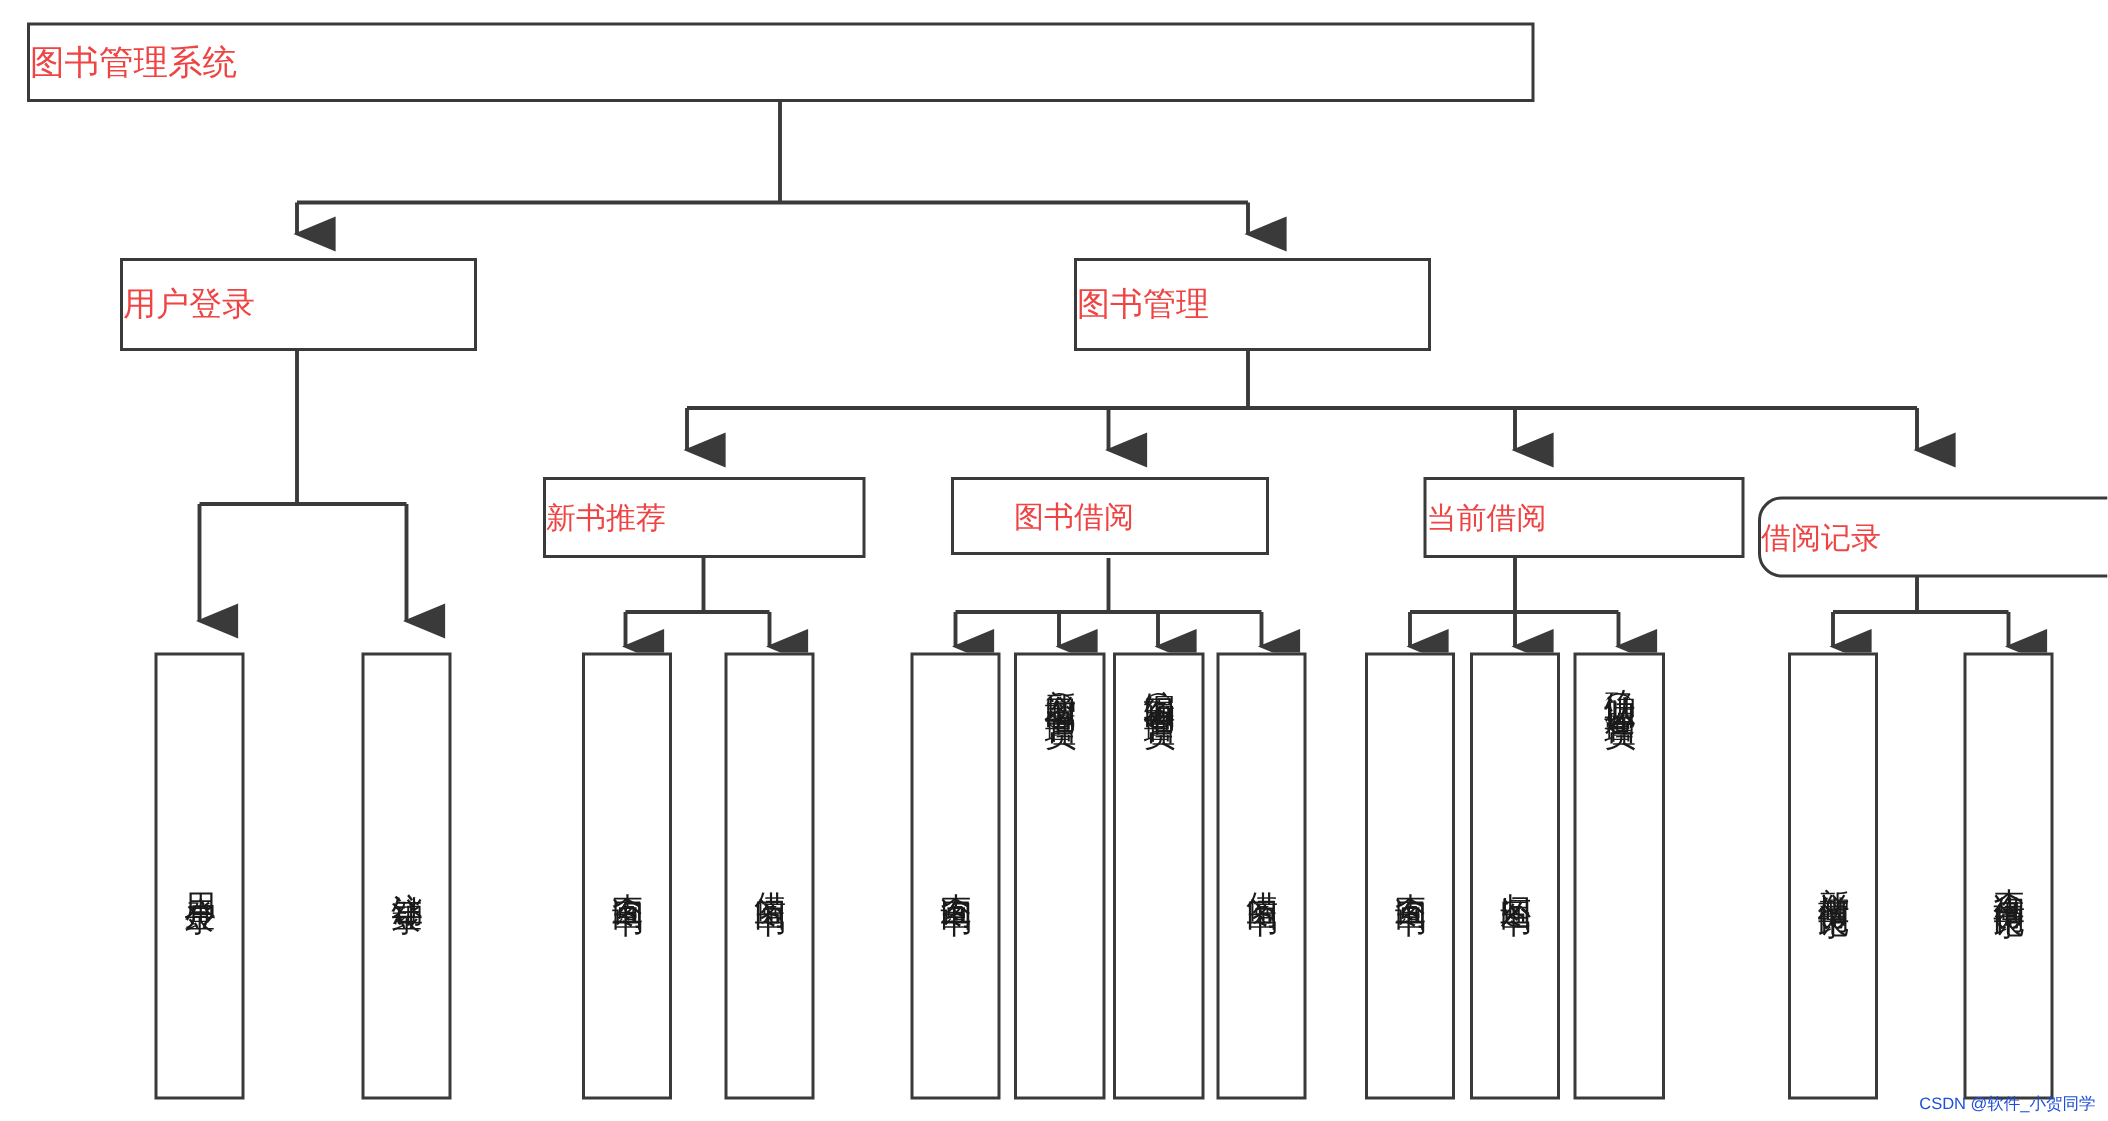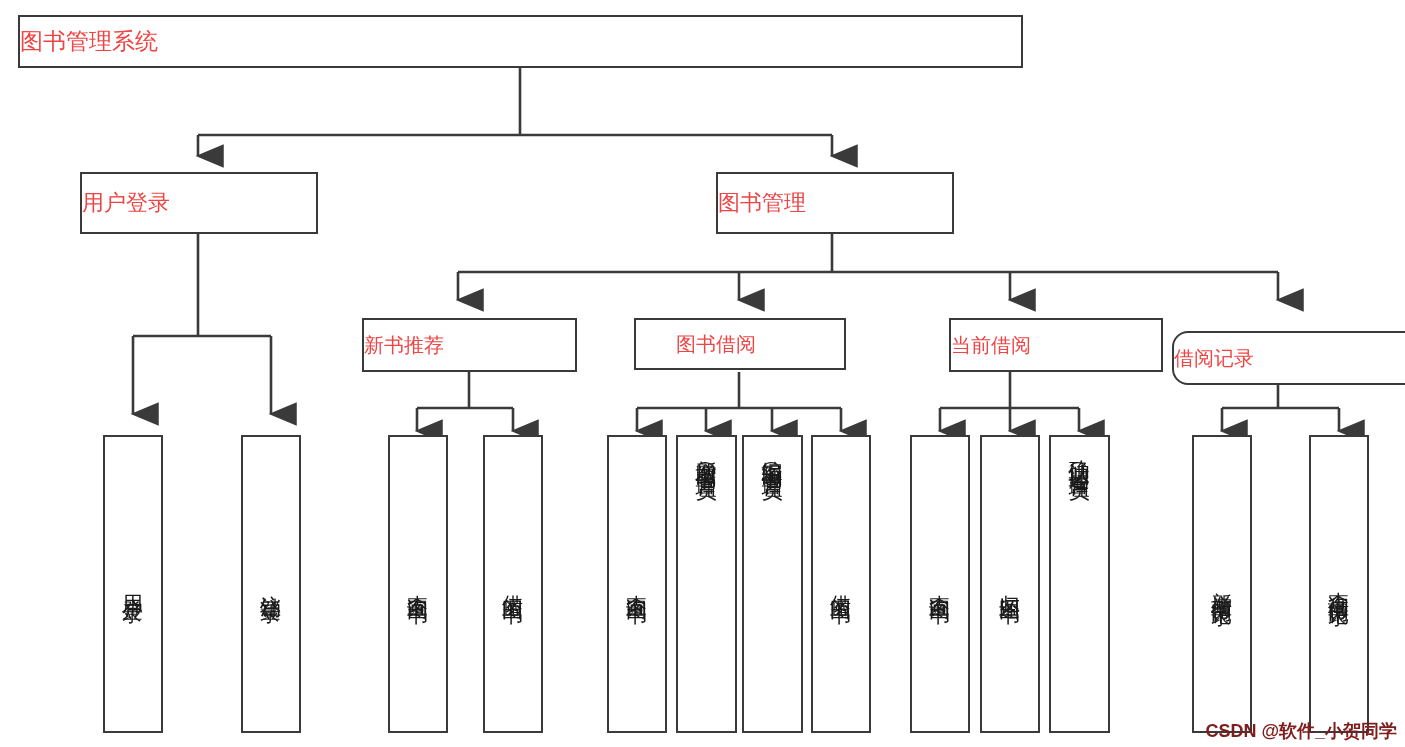--- a/index.html
+++ b/index.html
@@ -65,24 +65,23 @@
     left: 0;
     top: 0;
     width: 1405px;
     height: 747px;
     pointer-events: none;
   }
   .wm {
     position: absolute;
     right: 8px;
     bottom: 4px;
-    font-size: 18px;
-    color: #7f1d1d;
+    font-size: 11px;
+    color: #1d4ed8;
     white-space: nowrap;
-    font-weight: bold;
   }
 </style>
 </head>
 <body>
 
 <div id="canvas">
 
   <svg class="wires" viewBox="0 0 1405 747" xmlns="http://www.w3.org/2000/svg">
     <defs>
       <marker id="arrow" viewBox="0 0 10 12" refX="5" refY="11" markerWidth="9" markerHeight="11" orient="auto-start-reverse">

